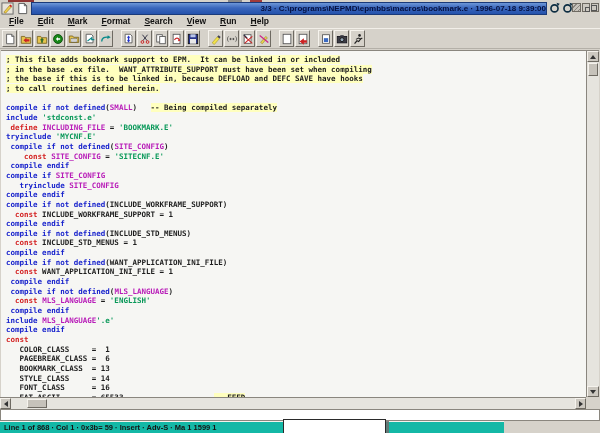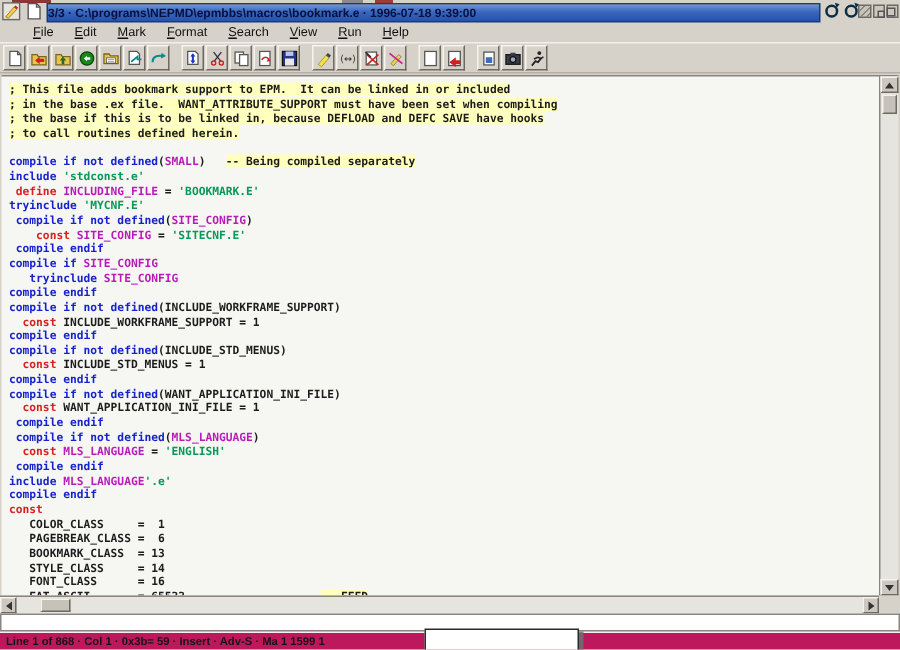--- a/index.html
+++ b/index.html
@@ -17,35 +17,35 @@
   .sliver.gray1{left:228px;width:14px;background:#8a8a8a}
   .sliver.red2{left:250px;width:12px;background:#a03a3a}
 
   
   .appicon{position:absolute;top:1px;width:14px;height:14px}
   .appicon.i1{left:1px}.appicon.i2{left:16px}
   .titlebar{
     position:absolute;left:31px;top:2px;width:516px;height:13px;
     background:linear-gradient(180deg,#6d97d8 0%,#3a66bc 45%,#2452ac 100%);
     border:1px solid #1a3a7a;box-sizing:border-box;
-    color:#041040;font-size:8px;font-weight:bold;line-height:11px;text-align:left;
+    color:#041040;font-size:8px;font-weight:bold;line-height:11px;text-align:right;
     white-space:nowrap;overflow:hidden;
   }
   .circ{position:absolute;top:0;width:13px;height:13px}
   .circ.c1{left:548px}.circ.c2{left:561px}
   .wbtn{position:absolute;top:3px;background:#ccc8c0;border:1px solid #6e6a62;box-sizing:border-box}
   .wbtn.b1{left:572px;width:9px;height:9px;background:repeating-linear-gradient(135deg,#c8c4bc 0 2px,#8a8680 2px 3px)}
   .wbtn.b2{left:582px;width:8px;height:9px}
   .wbtn.b2::after{content:"";position:absolute;left:2px;top:3px;width:3px;height:3px;border:1px solid #555}
   .wbtn.b3{left:591px;width:8px;height:9px}
   .wbtn.b3::after{content:"";position:absolute;right:1px;top:1px;width:4px;height:4px;border:1px solid #555}
 
   
-  .menubar{position:absolute;left:0;top:15px;width:600px;height:13px;padding-left:17px;box-sizing:border-box;
-    font-size:8.5px;font-weight:normal;color:#101010;line-height:13px;white-space:nowrap}
+  .menubar{position:absolute;left:0;top:15px;width:600px;height:13px;padding-left:4px;box-sizing:border-box;
+    font-size:8.5px;font-weight:bold;color:#101010;line-height:13px;white-space:nowrap}
   .menu-item{display:inline-block;padding:0 5px;margin-right:4px;cursor:default}
   .menu-item u{text-decoration:underline}
 
   
   .toolbar{position:absolute;left:0;top:28px;width:600px;height:21px;display:flex;align-items:center;
     padding-left:2px;box-sizing:border-box;border-top:1px solid #f2efe9;border-bottom:1px solid #b4b0a8}
   .tb-group{display:flex;margin-right:7px}
   .tb-btn{width:15px;height:17px;background:#d6d2ca;border:1px solid;
     border-color:#f6f3ed #6e6a62 #6e6a62 #f6f3ed;box-sizing:border-box;
     display:flex;align-items:center;justify-content:center;margin-right:1px;cursor:default}
@@ -85,21 +85,21 @@
   .t-down{border-left:3px solid transparent;border-right:3px solid transparent;border-top:4px solid #333}
   .t-left{border-top:3px solid transparent;border-bottom:3px solid transparent;border-right:4px solid #333}
   .t-right{border-top:3px solid transparent;border-bottom:3px solid transparent;border-left:4px solid #333}
   .corner{position:absolute;left:586px;top:397px;width:14px;height:12px;background:#d6d2ca}
 
   
   .msgline{position:absolute;left:0;top:409px;width:600px;height:12px;background:#fff;
     border:1px solid #8a867e;box-sizing:border-box}
   .msgline input{width:100%;height:100%;border:none;background:transparent;outline:none;
     font:bold 7.5px "DejaVu Sans Mono",monospace;padding:0 2px;box-sizing:border-box}
-  .statusbar{position:absolute;left:0;top:421px;width:600px;height:12px;background:#be185d;
+  .statusbar{position:absolute;left:0;top:421px;width:504px;height:12px;background:#14b8a6;
     border-top:1px solid #f4f1eb;box-sizing:border-box;
     font-size:7.5px;font-weight:bold;color:#141414;line-height:11px;padding-left:4px;white-space:nowrap;overflow:hidden}
 
   .tooltip{position:absolute;left:283px;top:419px;height:12px;background:#fff;border:1px solid #2a2a2a;
     padding:16px 3px;font-size:7.5px;line-height:11px;color:#111;white-space:nowrap;z-index:9;
     box-shadow:3px 2px 0 rgba(110,110,110,.85)}
 </style>
 </head>
 <body>
 

